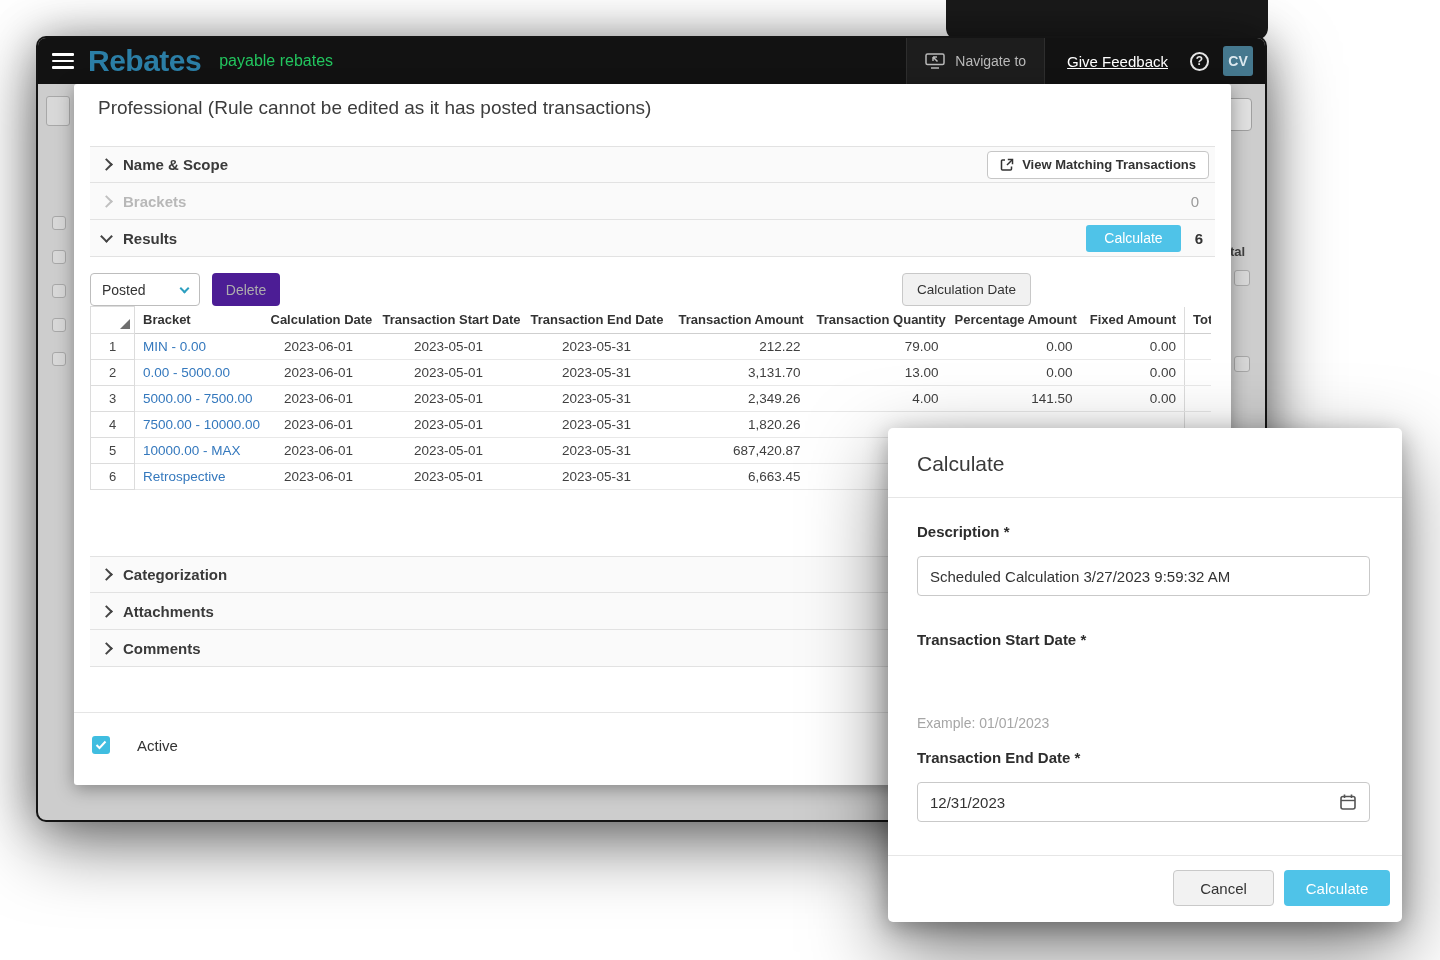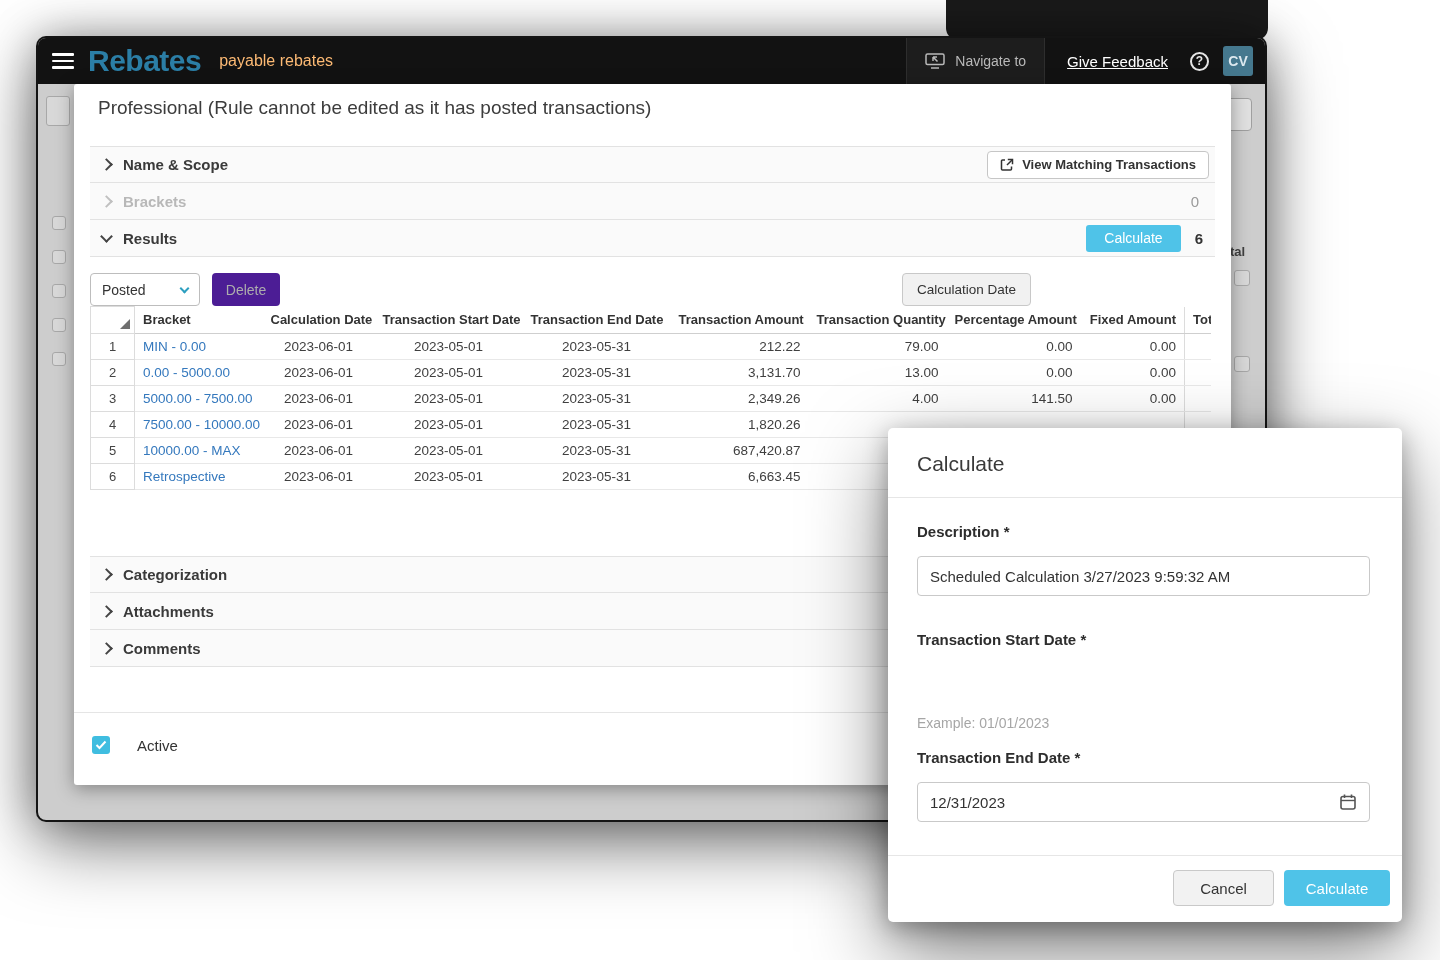--- a/index.html
+++ b/index.html
@@ -13,21 +13,21 @@
   
   .app-window { position:absolute; left:38px; top:38px; width:1227px; height:782px;
     background:#cdcdcd; border-radius:8px; z-index:1;
     box-shadow:0 0 0 2px #141414, 0 25px 70px rgba(0,0,0,.50), 0 0 45px rgba(0,0,0,.35); }
 
   .app-header { position:absolute; left:0; top:0; right:0; height:46px; background:#121212;
     border-radius:8px 8px 0 0; display:flex; align-items:center; z-index:3; }
   .hamburger { margin-left:14px; width:22px; display:flex; flex-direction:column; gap:4px; cursor:pointer; }
   .hamburger span { display:block; height:2.5px; background:#fff; border-radius:1px; }
   .logo { margin-left:14px; font-size:30px; font-weight:bold; letter-spacing:-0.5px; color:#2b7ea6; line-height:46px; }
-  .subtitle { margin-left:18px; font-size:16px; color:#fdba74; }
+  .subtitle { margin-left:18px; font-size:16px; color:#22c55e; }
   .header-right { margin-left:auto; display:flex; align-items:center; height:100%; }
   .navigate-btn { height:100%; padding:0 18px; display:flex; align-items:center; gap:10px;
     background:#1d1d1d; border-left:1px solid #2e2e2e; border-right:1px solid #2e2e2e;
     color:#b9b9b9; font-size:14px; cursor:pointer; }
   .feedback { color:#ffffff; font-size:15px; text-decoration:underline; margin:0 22px; cursor:pointer; }
   .help { width:19px; height:19px; border:2px solid #e6e6e6; border-radius:50%; color:#e6e6e6;
     font-size:12px; font-weight:bold; display:flex; align-items:center; justify-content:center; cursor:pointer; }
   .avatar { width:30px; height:30px; border-radius:3px; background:#45788e; color:#dde9ef;
     font-weight:bold; font-size:14px; display:flex; align-items:center; justify-content:center;
     margin:0 12px 0 14px; cursor:pointer; }

